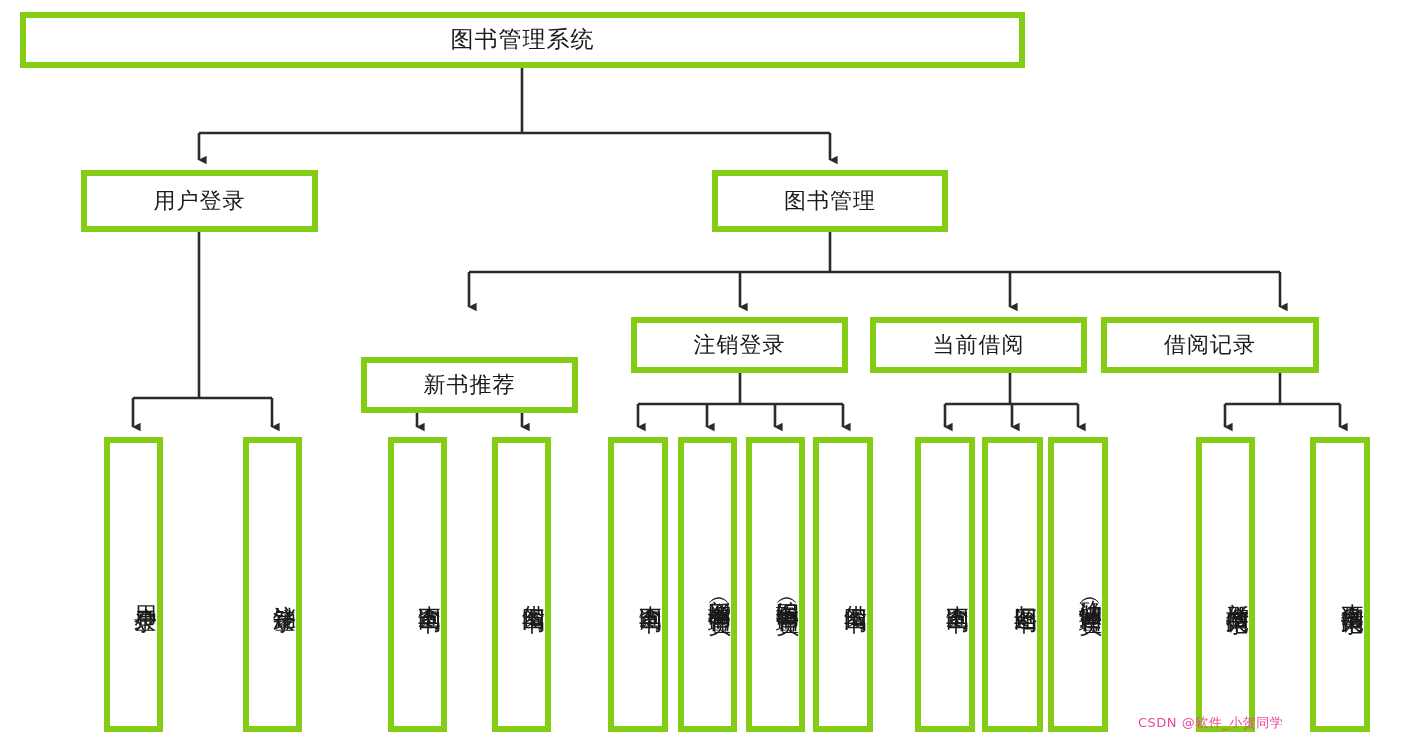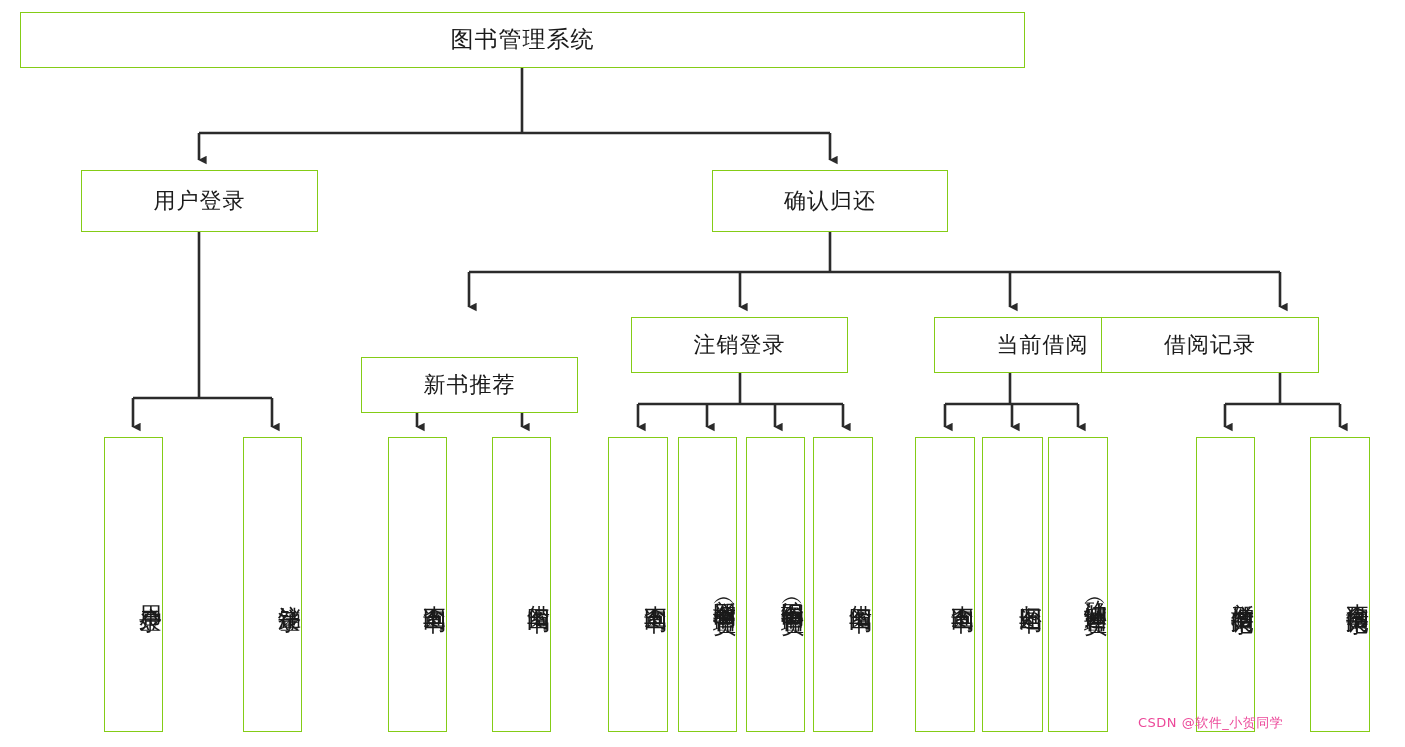--- a/index.html
+++ b/index.html
@@ -21,21 +21,21 @@
   #edges {
     position: absolute;
     left: 0;
     top: 0;
     width: 1405px;
     height: 747px;
   }
   .node {
     position: absolute;
     box-sizing: border-box;
-    border: 1px solid #84cc16;
+    border: 6px solid #84cc16;
     background: #ffffff;
     display: flex;
     align-items: center;
     justify-content: center;
     color: #1a1a1a;
     z-index: 2;
   }
   .node.h {
     font-size: 22px;
     letter-spacing: 1px;
@@ -127,30 +127,30 @@
   </svg>
 
   <div class="node h root" style="left:20px; top:12px; width:1005px; height:56px;">
     <span>图书管理系统</span>
   </div>
 
   <div class="node h" style="left:81px; top:170px; width:237px; height:62px;">
     <span>用户登录</span>
   </div>
   <div class="node h" style="left:712px; top:170px; width:236px; height:62px;">
-    <span>确认归还</span>
+    <span>图书管理</span>
   </div>
 
   <div class="node h" style="left:361px; top:317px; width:217px; height:56px;margin-top:40px;">
     <span>新书推荐</span>
   </div>
   <div class="node h" style="left:631px; top:317px; width:217px; height:56px;">
     <span>注销登录</span>
   </div>
-  <div class="node h" style="left:934px; top:317px; width:217px; height:56px;">
+  <div class="node h" style="left:870px; top:317px; width:217px; height:56px;">
     <span>当前借阅</span>
   </div>
   <div class="node h" style="left:1101px; top:317px; width:218px; height:56px;">
     <span>借阅记录</span>
   </div>
 
   <div class="node leaf" style="left:104px; top:437px; width:59px; height:295px;">
     <span>用户登录</span>
   </div>
   <div class="node leaf" style="left:243px; top:437px; width:59px; height:295px;">

